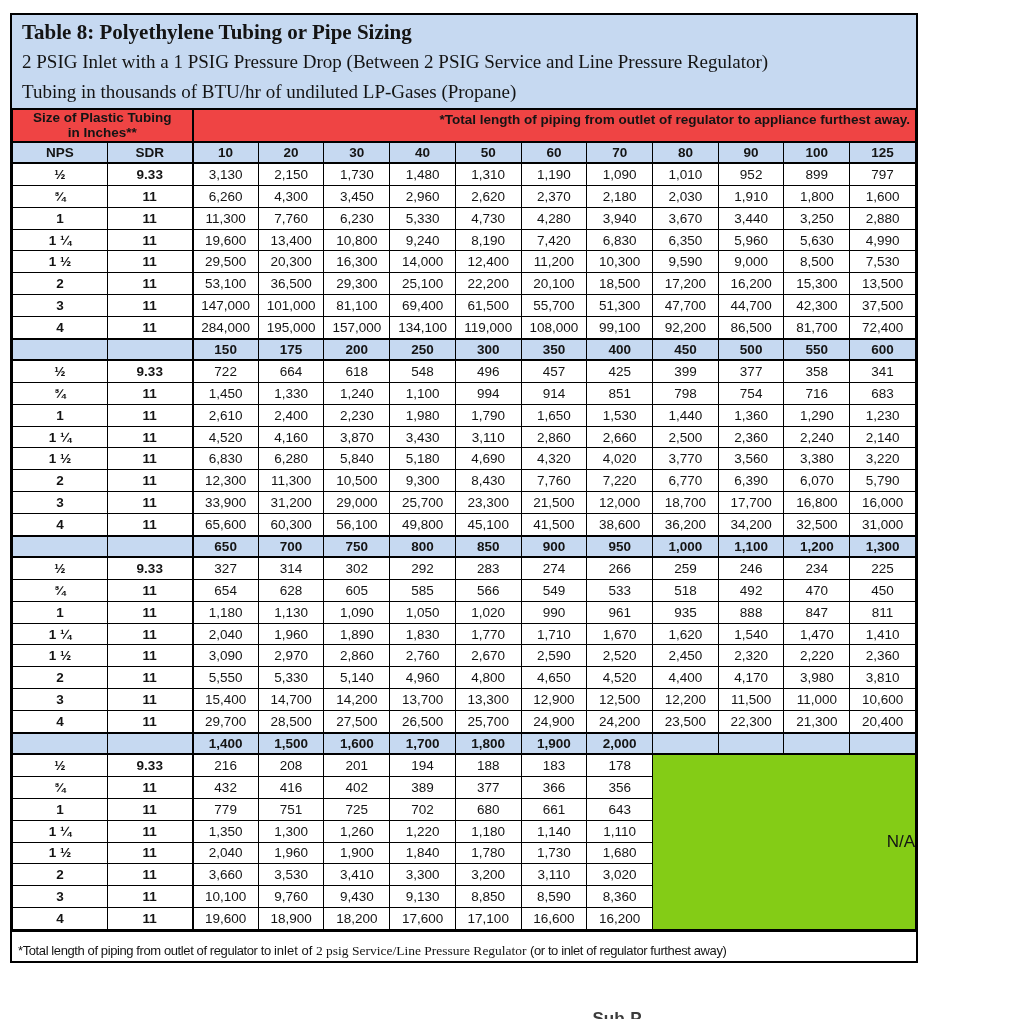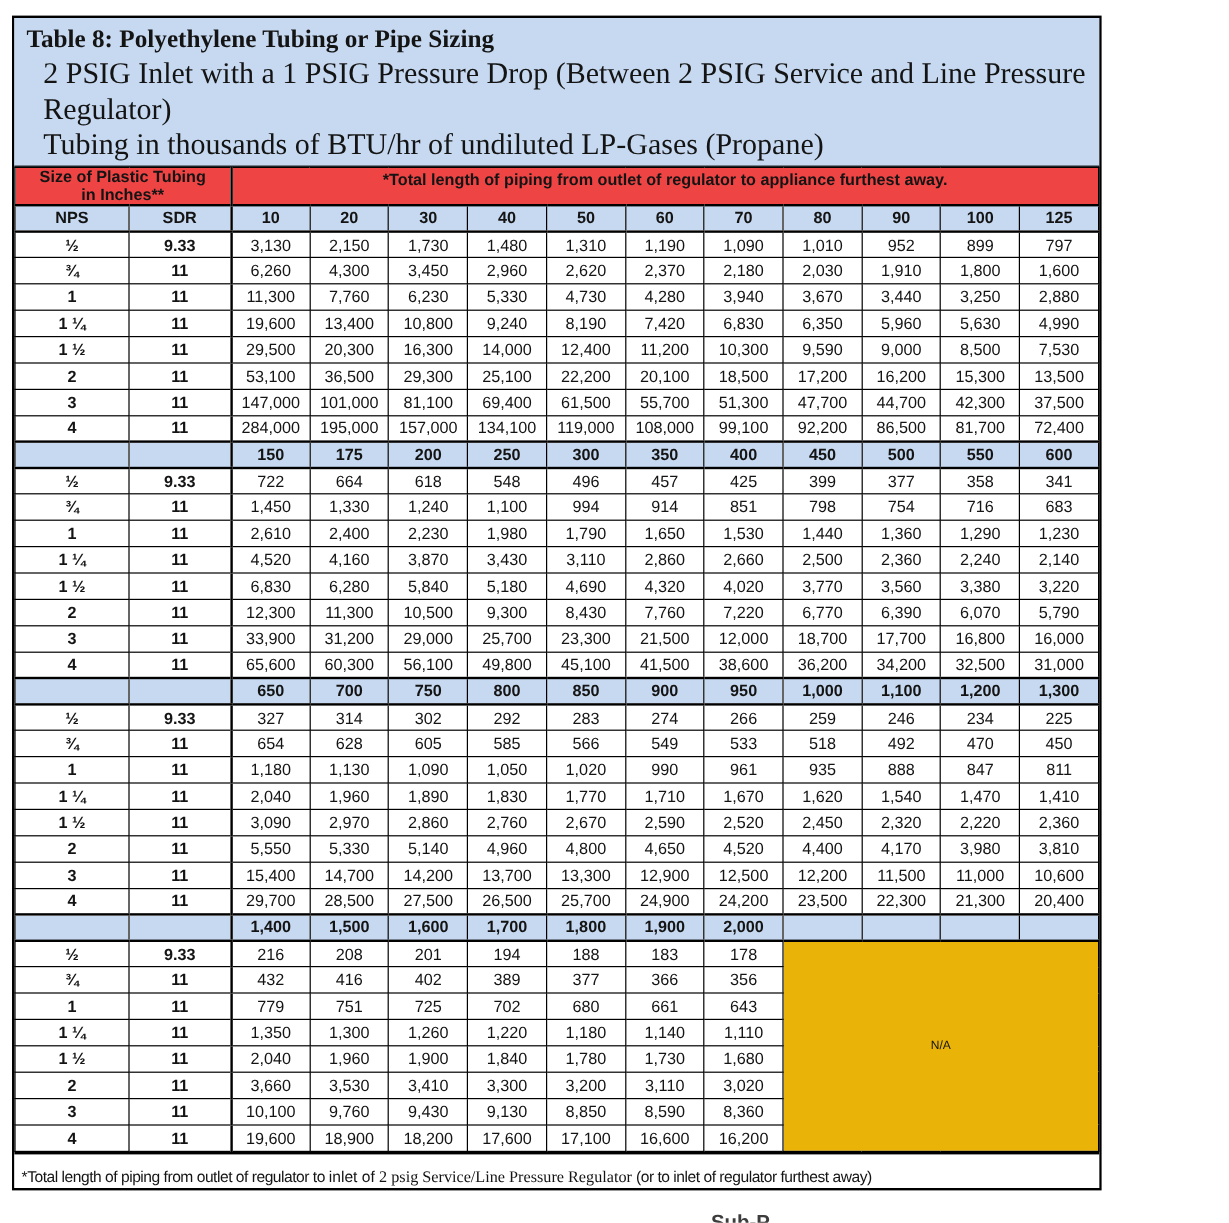--- a/index.html
+++ b/index.html
@@ -18,48 +18,48 @@
     border:2.5px solid #000;
     background:#fff;
   }
   .title-block {
     background:#c6d9f1;
     font-family:"Liberation Serif", serif;
     padding:3px 10px 2px 10px;
     border-bottom:1.5px solid #000;
   }
   .title-block .title { font-size:21px; font-weight:bold; line-height:29px; }
-  .title-block .sub   { font-size:25px; line-height:29.5px;margin-left:14px; }
+  .title-block .sub   { font-size:19px; line-height:29.5px; }
 
   table { border-collapse:collapse; width:100%; table-layout:fixed; }
   col.c-nps { width:95px; }
   col.c-sdr { width:85px; }
 
   th, td {
     border:1px solid #000;
     text-align:center;
     vertical-align:middle;
     font-size:13.5px;
     height:21.9px;
     padding:0;
     overflow:hidden;
   }
   thead th { background:#ef4444; font-weight:bold; }
   th.size-hdr { height:32px; line-height:15px; font-size:13.5px; }
   th.len-hdr {
-    text-align:center; vertical-align:top;
+    text-align:right; vertical-align:top;
     padding:2px 5px 0 5px;
     border-left:2.5px solid #000;
     font-size:13.5px;
   }
   td.blue { background:#c6d9f1; font-weight:bold; }
   td.c3 { border-left:2.5px solid #000; }
   tr.section-header-row td { border-top:2px solid #000; border-bottom:2px solid #000;margin-top:40px; }
   td.bold { font-weight:bold; }
-  td.na-cell { font-size:10px; font-weight:normal; background:#eab308; }
+  td.na-cell { font-size:17px; font-weight:normal; background:#84cc16;text-align:right; }
 
   .footnotes {
     border-top:2px solid #000;
     padding:13px 6px 3px 6px;
     font-size:13px;
     line-height:12.8px;
     background:#fff;
   }
   .fn-narrow { font-family:"Liberation Sans", sans-serif; letter-spacing:-0.4px; }
   .fn-plain  { font-family:"Liberation Sans", sans-serif; }

